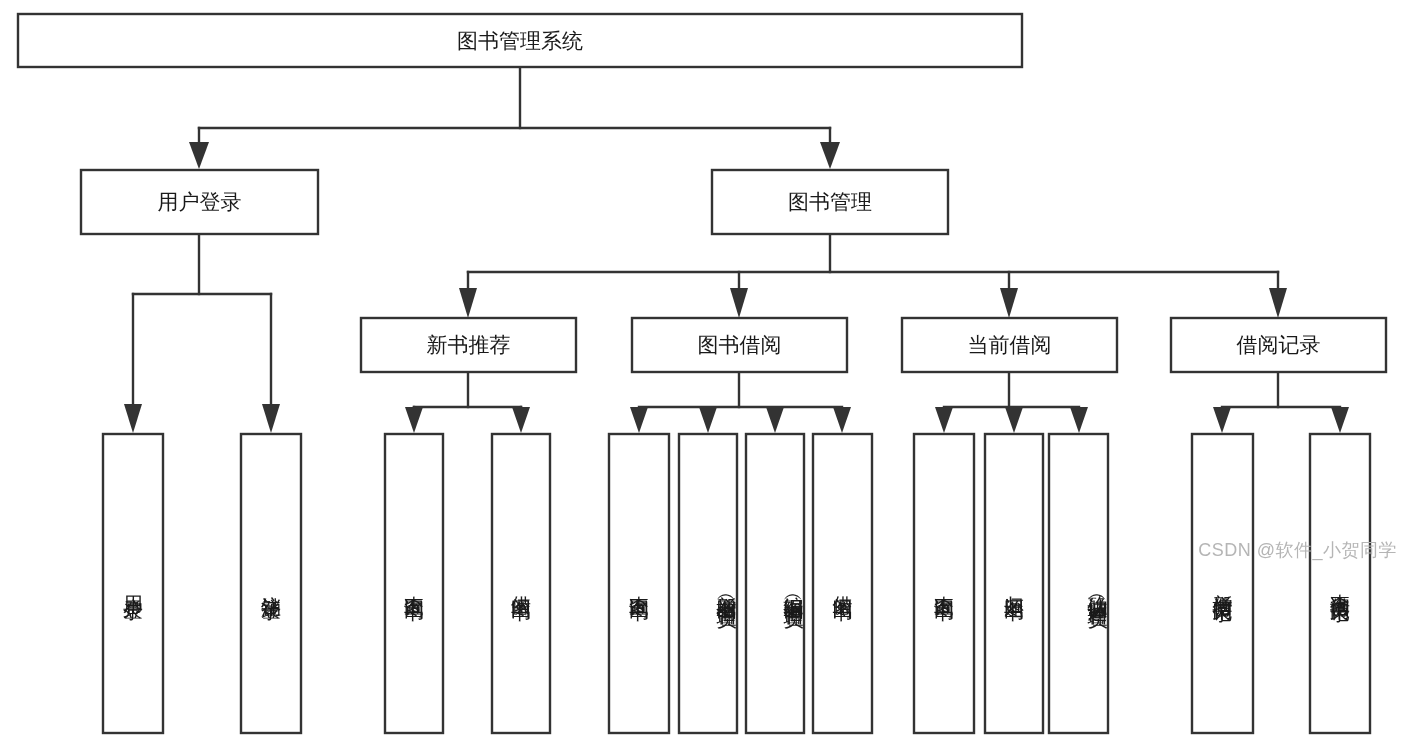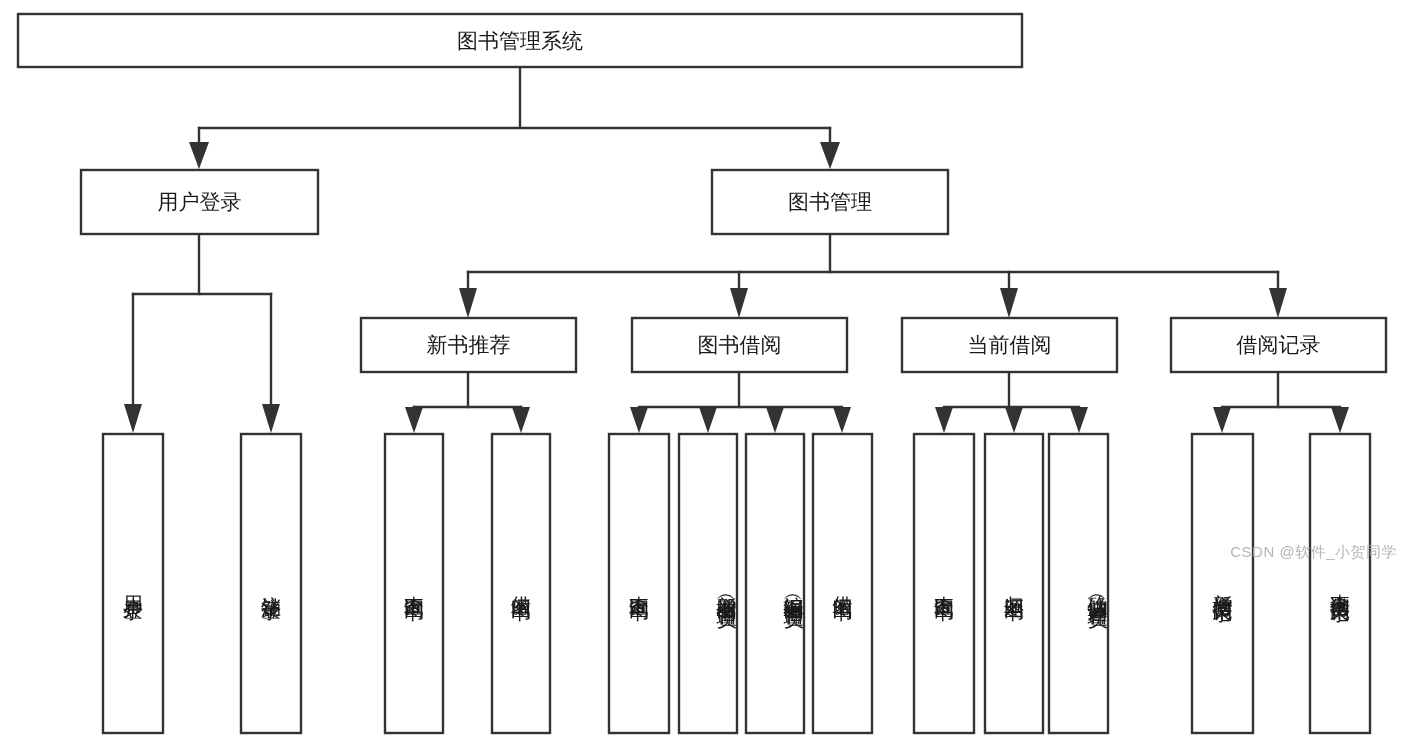--- a/index.html
+++ b/index.html
@@ -72,21 +72,21 @@
     align-items: center;
     justify-content: center;
     pointer-events: none;
     box-sizing: border-box;
   }
   #watermark {
     position: absolute;
     right: 8px;
     bottom: 4px;
     font-family: "Liberation Sans", "DejaVu Sans", sans-serif;
-    font-size: 15px;
+    font-size: 18px;
     color: #b5b5b5;
     letter-spacing: 0.5px;
     white-space: nowrap;
   }
 </style>
 </head>
 <body>
 
 <div id="diagram-root">
 

